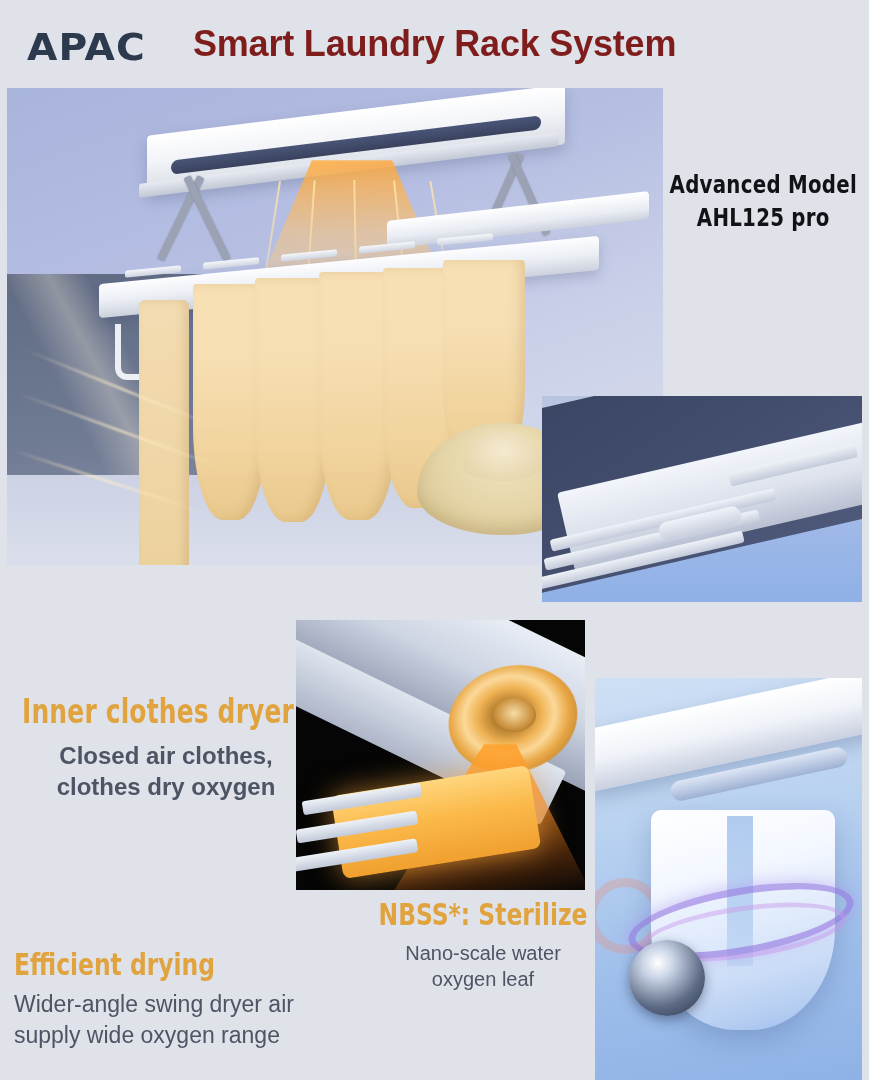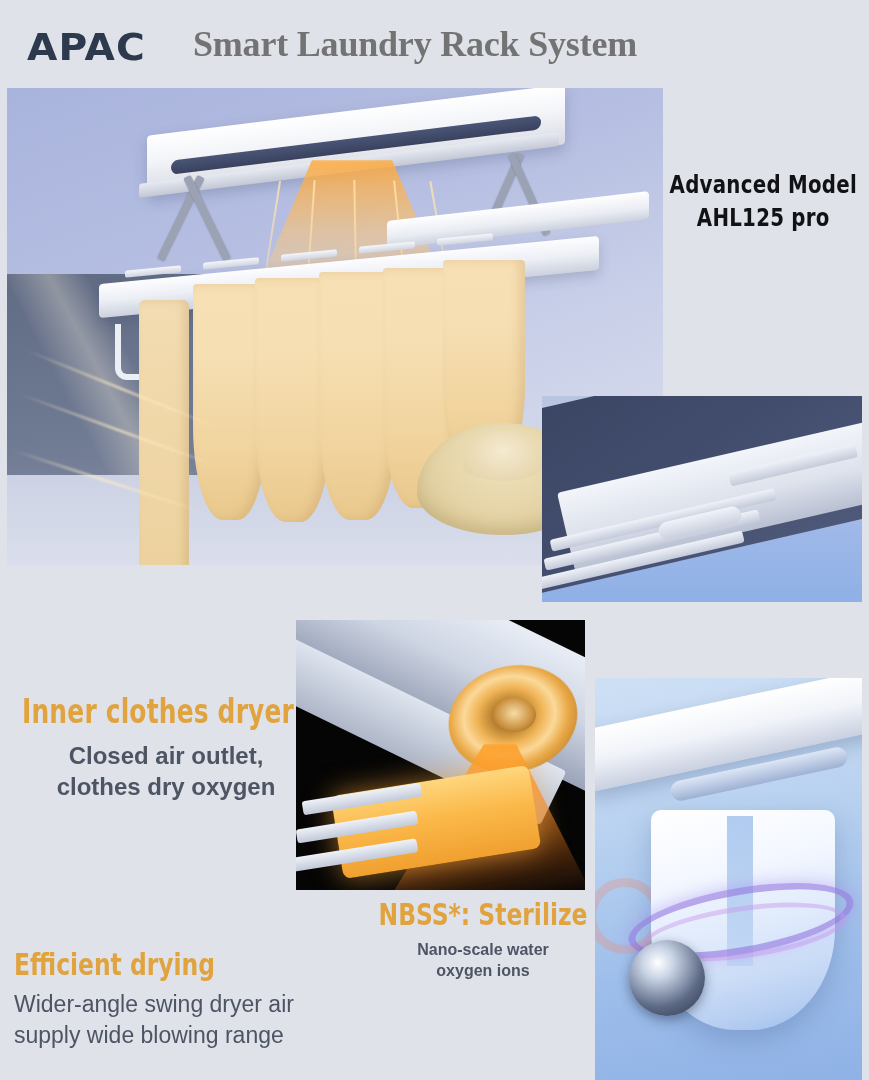--- a/index.html
+++ b/index.html
@@ -15,23 +15,23 @@
   .header { position:absolute; left:0; top:0; width:869px; height:88px; }
   .logo {
     position:absolute; left:27px; top:26px;
     font-size:37px; font-weight:bold; letter-spacing:1px;
     color:#2d3a4d;
     font-family:"DejaVu Sans", sans-serif;
     transform:scaleX(1.06); transform-origin:left center;
   }
   .title {
     position:absolute; left:193px; top:23px;
-    font-size:36px; font-weight:bold; color:#737373;
+    font-size:36px; font-weight:bold; color:#7f1d1d;
     letter-spacing:-0.2px;
-    font-family:Liberation Serif, serif;
+    font-family:Liberation Sans, sans-serif;
   }
 
   
   .hero {
     position:absolute; left:7px; top:88px; width:656px; height:477px;
     overflow:hidden;
     background:linear-gradient(160deg,#a9b4dd 0%,#b6bfe2 35%,#c8cfe8 60%,#dfe2ee 100%);
   }
   .hero-wallL {
     position:absolute; left:0; top:186px; width:218px; height:291px;
@@ -270,21 +270,21 @@
     color:#4d5463; font-family:"Liberation Sans", sans-serif;
     line-height:1.30;
   }
 
   .blk-inner { position:absolute; left:22px; top:692px; width:300px; }
   .blk-inner .feat-head { font-size:33px; letter-spacing:.2px; }
   .blk-inner .feat-sub  { font-size:24px; font-weight:bold; text-align:center; margin-top:9px; width:288px; }
 
   .blk-nbss { position:absolute; left:358px; top:896px; width:250px; text-align:center; }
   .blk-nbss .feat-head { font-size:31px; transform:scaleX(.84); transform-origin:center center; }
-  .blk-nbss .feat-sub  { font-size:16px; font-weight:bold; margin-top:8px; }
+  .blk-nbss .feat-sub  { font-size:20px; font-weight:normal; margin-top:8px; }
 
   .blk-eff { position:absolute; left:14px; top:946px; width:340px; }
   .blk-eff .feat-head { font-size:31px; }
   .blk-eff .feat-sub  { font-size:23px; font-weight:normal; margin-top:7px; line-height:1.34; }
 </style>
 </head>
 <body>
 
 <div class="page">
 
@@ -367,34 +367,34 @@
     <div class="ster-watermark"></div>
     <div class="ster-shirt"></div>
     <div class="ster-ring"></div>
     <div class="ster-ring2"></div>
     <div class="ster-ball"></div>
   </div>
 
   <div class="blk-inner">
     <div class="feat-head">Inner clothes dryer</div>
     <div class="feat-sub">
-      <div>Closed air outlet,</div>
+      <div>Closed air clothes,</div>
       <div>clothes dry oxygen</div>
     </div>
   </div>
 
   <div class="blk-nbss">
     <div class="feat-head">NBSS*: Sterilize</div>
     <div class="feat-sub">
       <div>Nano-scale water</div>
-      <div>oxygen ions</div>
+      <div>oxygen leaf</div>
     </div>
   </div>
 
   <div class="blk-eff">
     <div class="feat-head">Efficient drying</div>
     <div class="feat-sub">
       <div>Wider-angle swing dryer air</div>
-      <div>supply wide blowing range</div>
+      <div>supply wide oxygen range</div>
     </div>
   </div>
 
 </div>
 
 </body></html>

